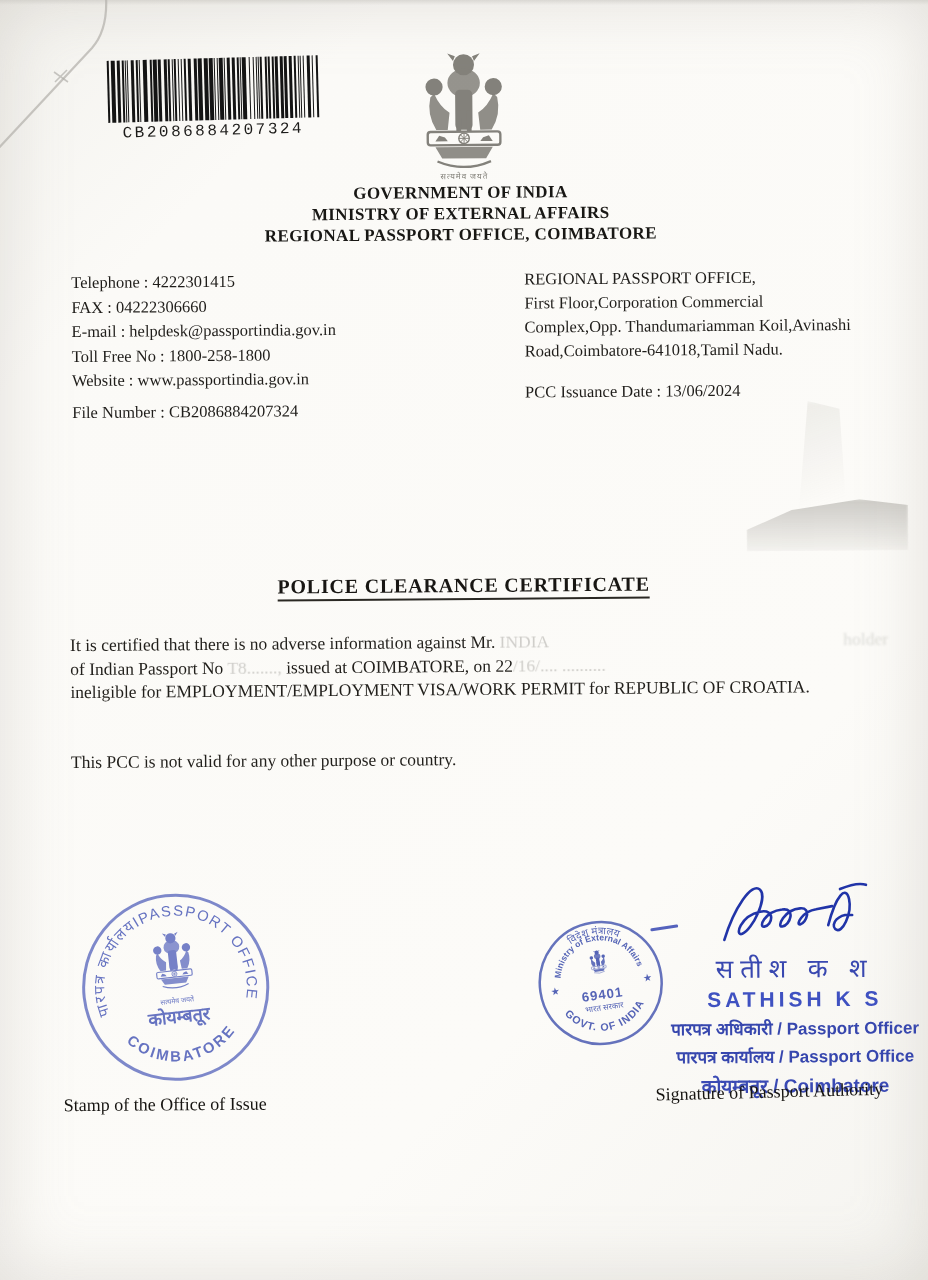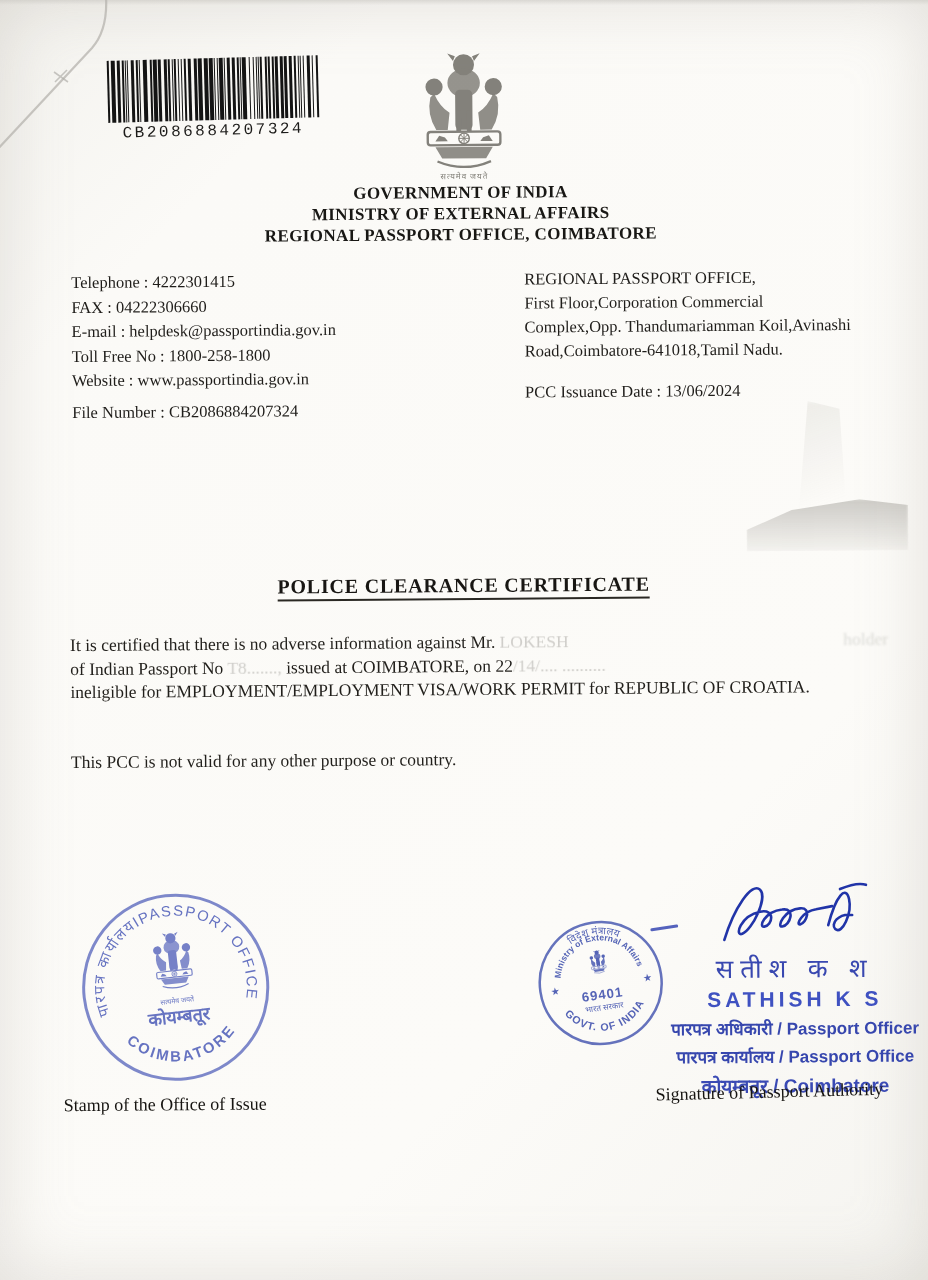--- a/index.html
+++ b/index.html
@@ -219,25 +219,25 @@
       <div class="pg-head"></div>
       <div class="pg-shoulders"></div>
     </div>
 
     <div class="title-row">
       <span>POLICE CLEARANCE CERTIFICATE</span>
     </div>
 
     <div class="body-text">
       <div class="body-line">
-        <span>It is certified that there is no adverse information against  Mr. </span><span class="faded">LOKESH</span>
+        <span>It is certified that there is no adverse information against  Mr. </span><span class="faded">INDIA</span>
         <span class="faded-right">holder</span>
       </div>
       <div class="body-line">
-        <span>of Indian Passport No </span><span class="faded">T8......., </span><span>issued at COIMBATORE, on 22</span><span class="faded">/14/....  ..........</span>
+        <span>of Indian Passport No </span><span class="faded">T8......., </span><span>issued at COIMBATORE, on 22</span><span class="faded">/16/....  ..........</span>
       </div>
       <div class="body-line">ineligible for EMPLOYMENT/EMPLOYMENT VISA/WORK PERMIT for REPUBLIC OF CROATIA.</div>
     </div>
 
     <div class="validity">This PCC is not valid for any other purpose or country.</div>
 
     <div class="stamp-left">
       <svg viewBox="0 0 200 200">
         <defs>
           <path id="arcTopL" d="M 41,141 A 72,72 0 1 1 159,141"></path>

